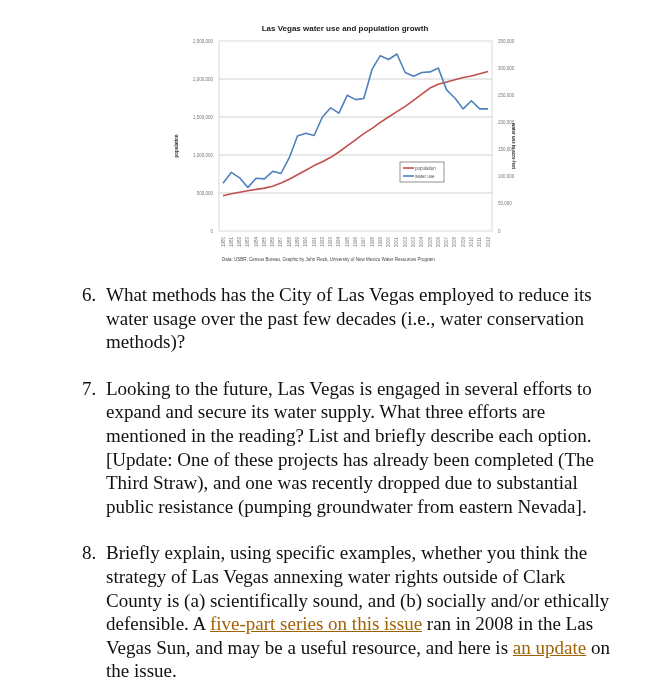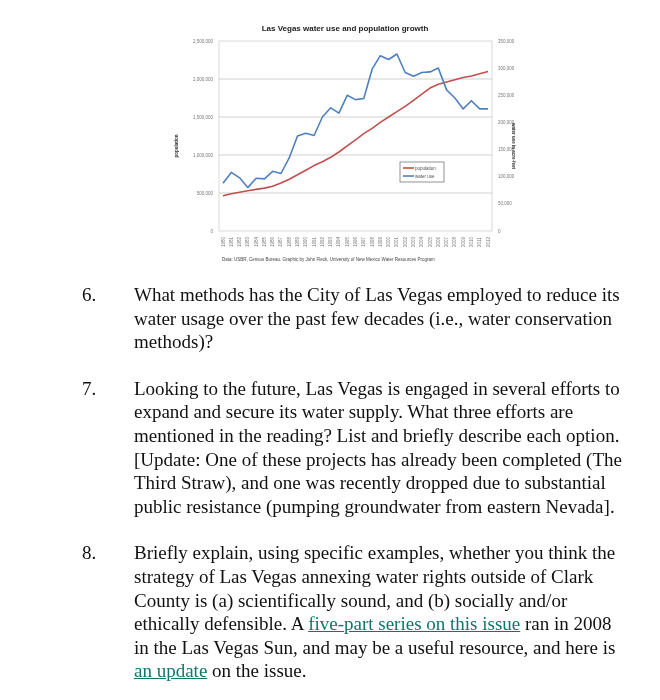--- a/index.html
+++ b/index.html
@@ -7,22 +7,22 @@
   .chart-wrap { position: absolute; left: 160px; top: 14px; width: 370px; height: 265px; }
   .chart-wrap svg { display: block; }
   .chart-title { font-family: "Liberation Sans", sans-serif; font-weight: bold; font-size: 8px; fill: #222; }
   .tick { font-family: "Liberation Sans", sans-serif; font-size: 4.5px; fill: #777; }
   .axis-label { font-family: "Liberation Sans", sans-serif; font-size: 4.5px; fill: #333; font-weight: bold; }
   .legend-text { font-family: "Liberation Sans", sans-serif; font-size: 4.5px; fill: #555; }
   .source { font-family: "Liberation Sans", sans-serif; font-size: 4.5px; fill: #444; }
   .questions { position: absolute; left: 82px; top: 283px; width: 540px; font-size: 19px; line-height: 23.6px; }
   .q { display: flex; margin-bottom: 23px; }
   .q .num { width: 24px; flex: 0 0 24px; }
-  .q .body { flex: 1; margin-left: 28px; }
-  .q a { color: #0f766e; text-decoration: underline; }
+  .q .body { flex: 1; }
+  .q a { color: #a16207; text-decoration: underline; }
 </style>
 </head>
 <body>
 
 <div class="chart-wrap">
   <svg id="chart-svg" width="370" height="265" viewBox="0 0 370 265">
     <text class="chart-title" x="185" y="17" text-anchor="middle">Las Vegas water use and population growth</text>
     <g id="grid">
         <rect x="59" y="27" width="273" height="190" fill="none" stroke="#cfcfcf" stroke-width="0.8"></rect>
         <line x1="59" x2="332" y1="179" y2="179" stroke="#bdbdbd" stroke-width="0.7"></line>

